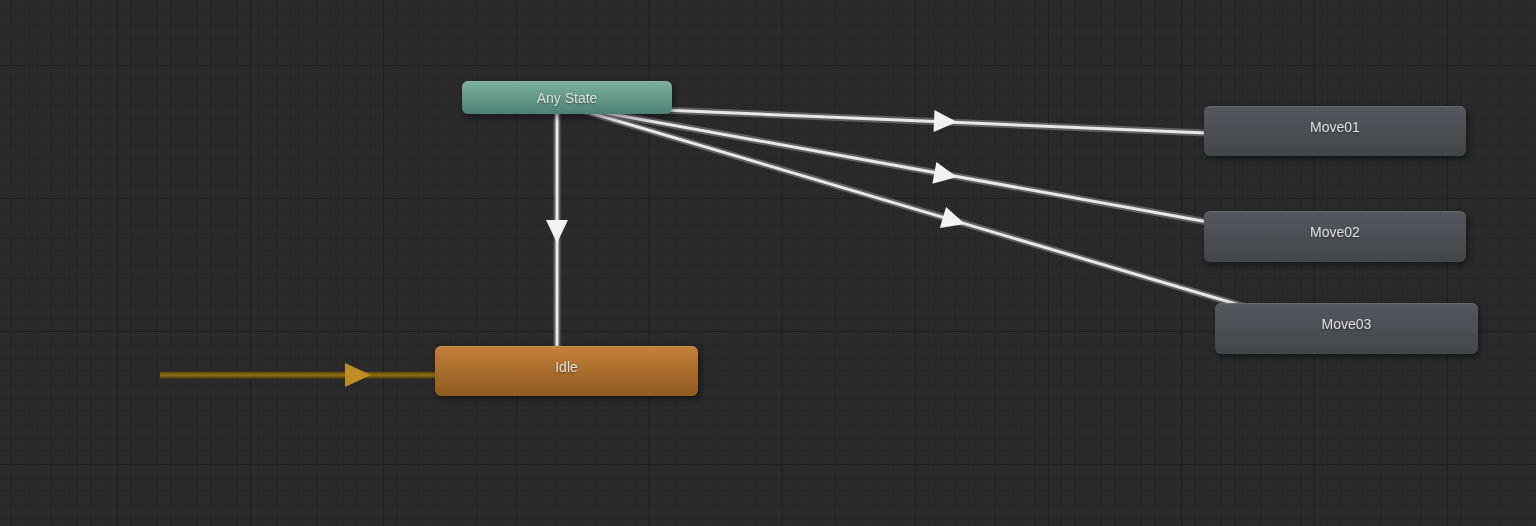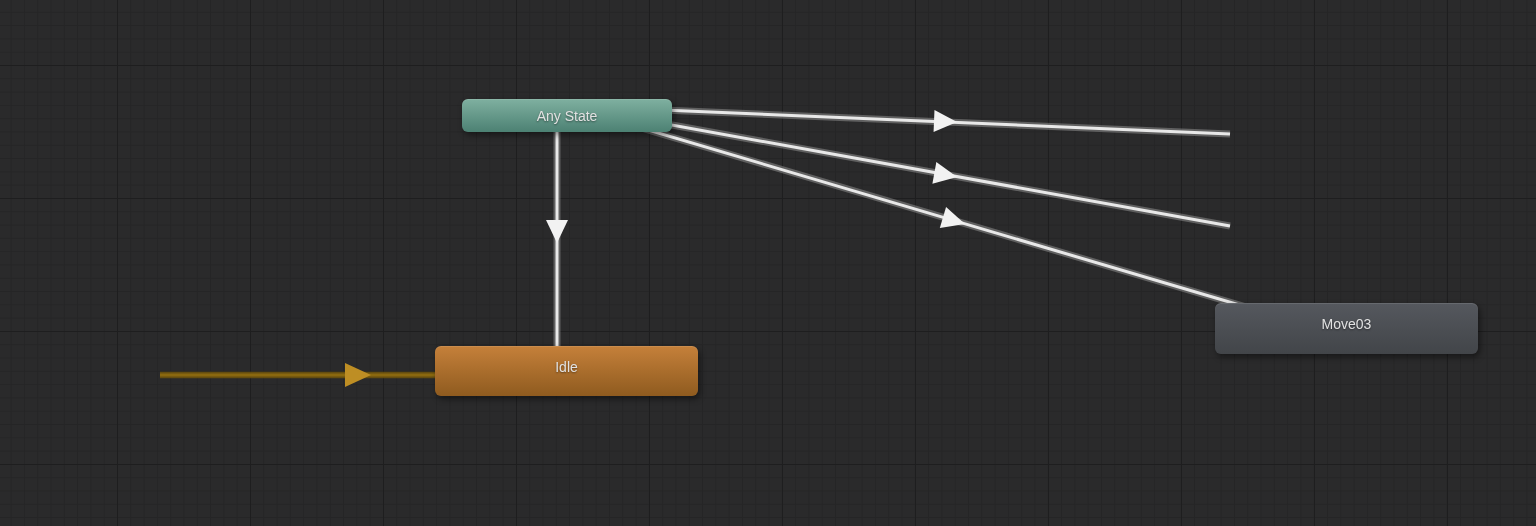--- a/index.html
+++ b/index.html
@@ -88,28 +88,34 @@
       <polygon points="0,0 -23,-11 -23,11" transform="translate(965,224) rotate(16.5)" fill="#f2f2f2"></polygon>
     </g>
 
     <g>
       <line x1="160" y1="375" x2="560" y2="375" stroke="#6e540c" stroke-opacity="0.85" stroke-width="6.5"></line>
       <line x1="160" y1="375" x2="560" y2="375" stroke="#8a680f" stroke-width="3"></line>
       <polygon points="0,0 -26,-12 -26,12" transform="translate(371,375)" fill="#be8e24"></polygon>
     </g>
   </svg>
 
-  <div class="node" id="node-any-state" style="background: linear-gradient(rgb(127, 176, 160), rgb(76, 129, 115)); margin-top: 18px;">
+  <div class="node" id="node-any-state" style="background: linear-gradient(rgb(127, 176, 160), rgb(76, 129, 115));">
     <span class="label">Any State</span>
   </div>
 
 
   <div class="node tall" id="node-idle" style="background: linear-gradient(rgb(197, 128, 58), rgb(143, 91, 31));">
     <span class="label">Idle</span>
   </div>
 
+  <div class="node tall" id="node-move01" style="background: linear-gradient(rgb(85, 88, 94), rgb(66, 69, 73));">
+    <span class="label">Move01</span>
+  </div>
 
+  <div class="node tall" id="node-move02" style="background: linear-gradient(rgb(85, 88, 94), rgb(66, 69, 73));">
+    <span class="label">Move02</span>
+  </div>
 
   <div class="node tall" id="node-move03" style="background: linear-gradient(rgb(85, 88, 94), rgb(66, 69, 73));">
     <span class="label">Move03</span>
   </div>
 
 </div>
 
 </body></html>

